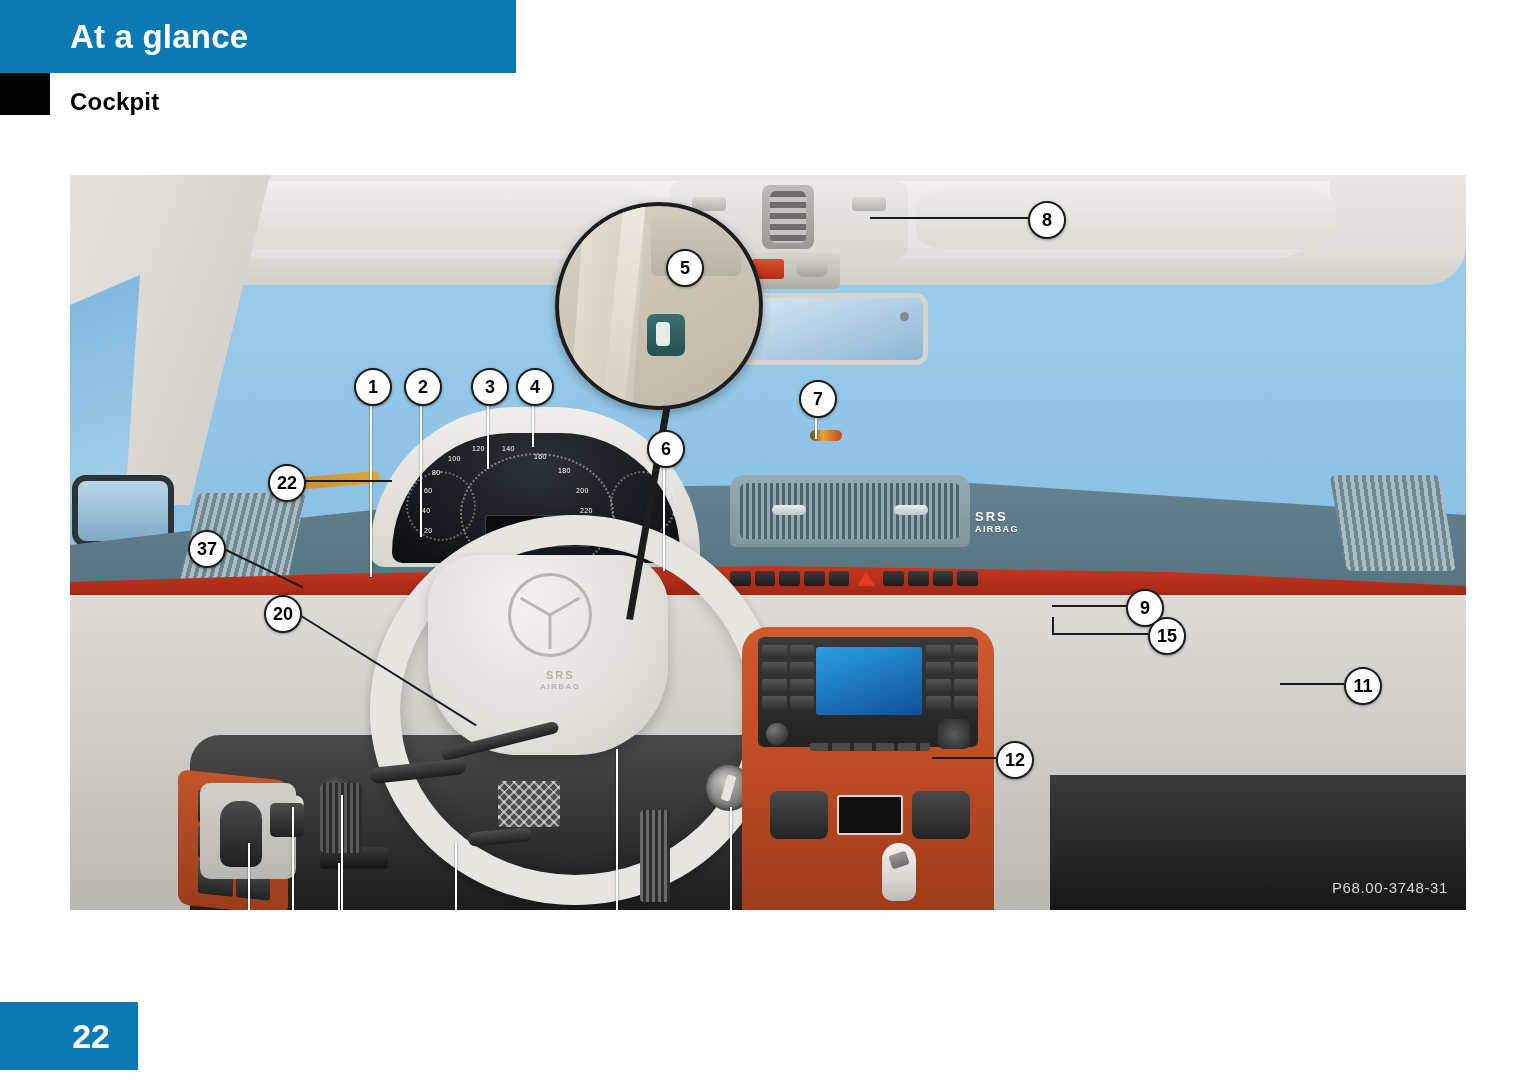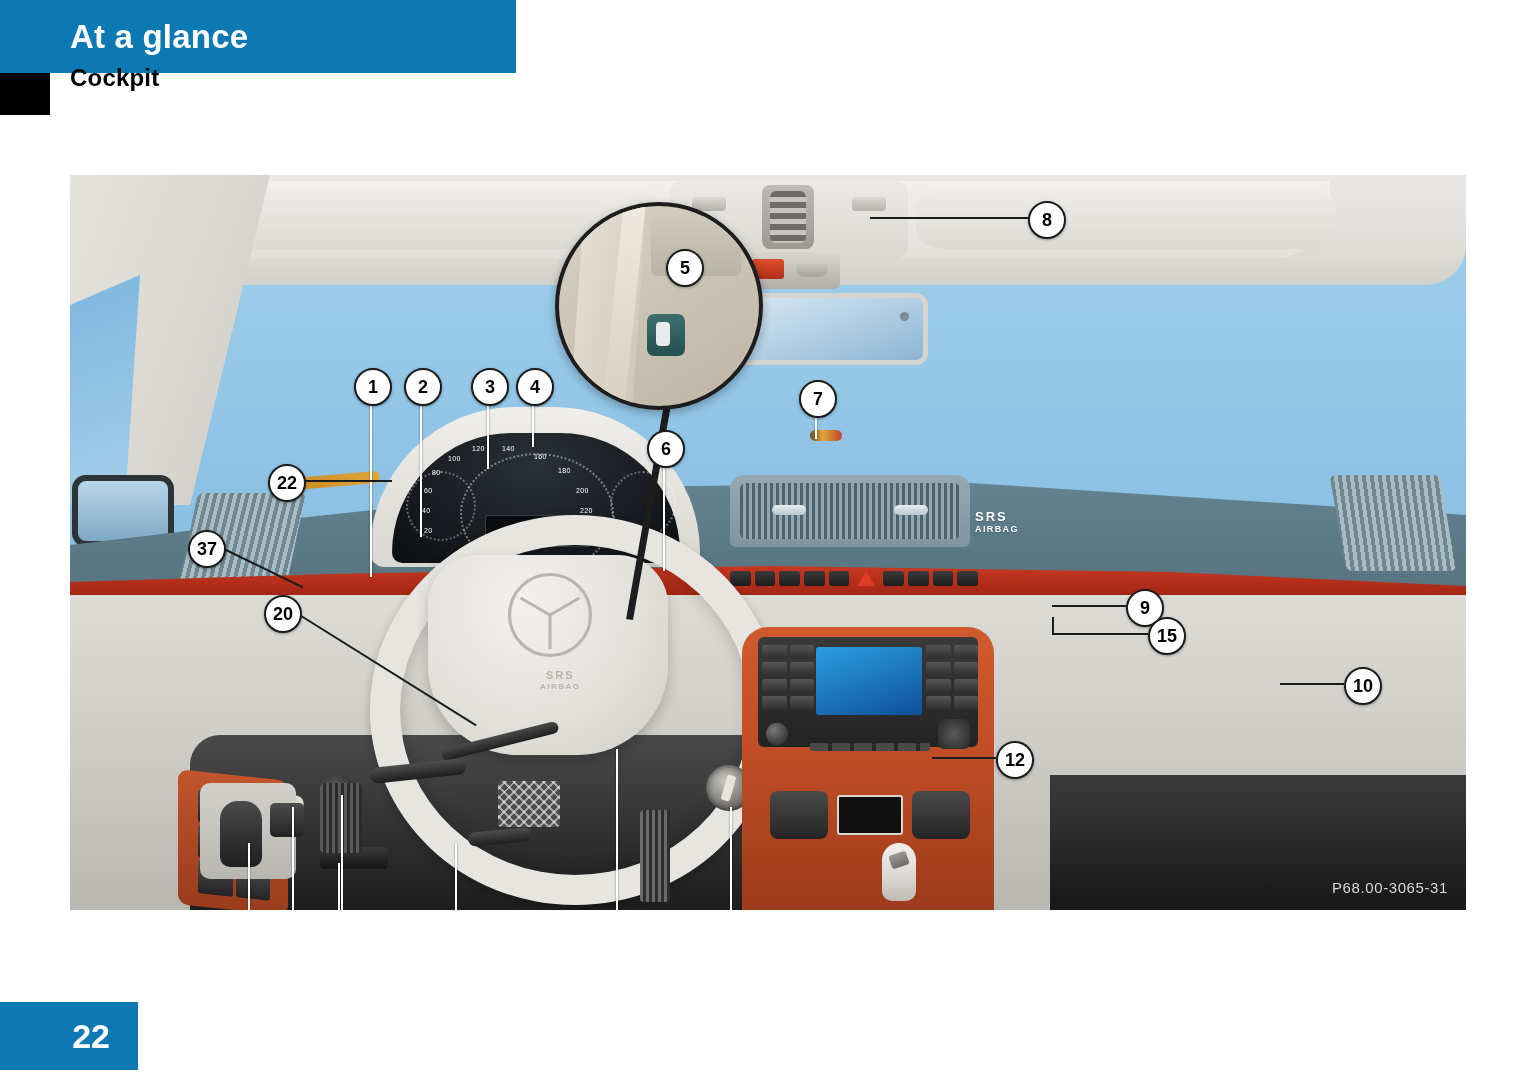--- a/index.html
+++ b/index.html
@@ -33,21 +33,21 @@
     white-space: nowrap;
   }
   .subhead-mark {
     position: absolute;
     left: 0; top: 73px;
     width: 50px; height: 42px;
     background: #000000;
   }
   .subhead {
     position: absolute;
-    left: 70px; top: 64px;
+    left: 70px; top: 88px;
     color: #000000;
     font-size: 24px;
     font-weight: bold;
     letter-spacing: .2px;
   }
 
   
   .page-num-box {
     position: absolute;
     left: 0; bottom: 15px;
@@ -917,27 +917,27 @@
     <div class="callout" style="left:284px;  top:193px;">1</div>
     <div class="callout" style="left:334px;  top:193px;">2</div>
     <div class="callout" style="left:401px;  top:193px;">3</div>
     <div class="callout" style="left:446px;  top:193px;">4</div>
     <div class="callout" style="left:596px;  top:74px;">5</div>
     <div class="callout" style="left:577px;  top:255px;">6</div>
     <div class="callout" style="left:729px;  top:205px;">7</div>
     <div class="callout" style="left:958px;  top:26px;">8</div>
     <div class="callout" style="left:1056px; top:414px;">9</div>
     <div class="callout" style="left:1078px; top:442px;">15</div>
-    <div class="callout" style="left:1274px; top:492px;">10</div>
+    <div class="callout" style="left:1274px; top:492px;">11</div>
     <div class="callout" style="left:926px;  top:566px;">12</div>
 
     <div class="callout" style="left:194px;  top:420px;">20</div>
     <div class="callout" style="left:118px;  top:355px;">37</div>
     <div class="callout" style="left:198px;  top:289px;">22</div>
 
   </div>
 
-  <div class="fig-caption">P68.00-3065-31</div>
+  <div class="fig-caption">P68.00-3748-31</div>
 </div>
 
 <div class="page-num-box">
   <div class="num">22</div>
 </div>
 
 </body></html>

